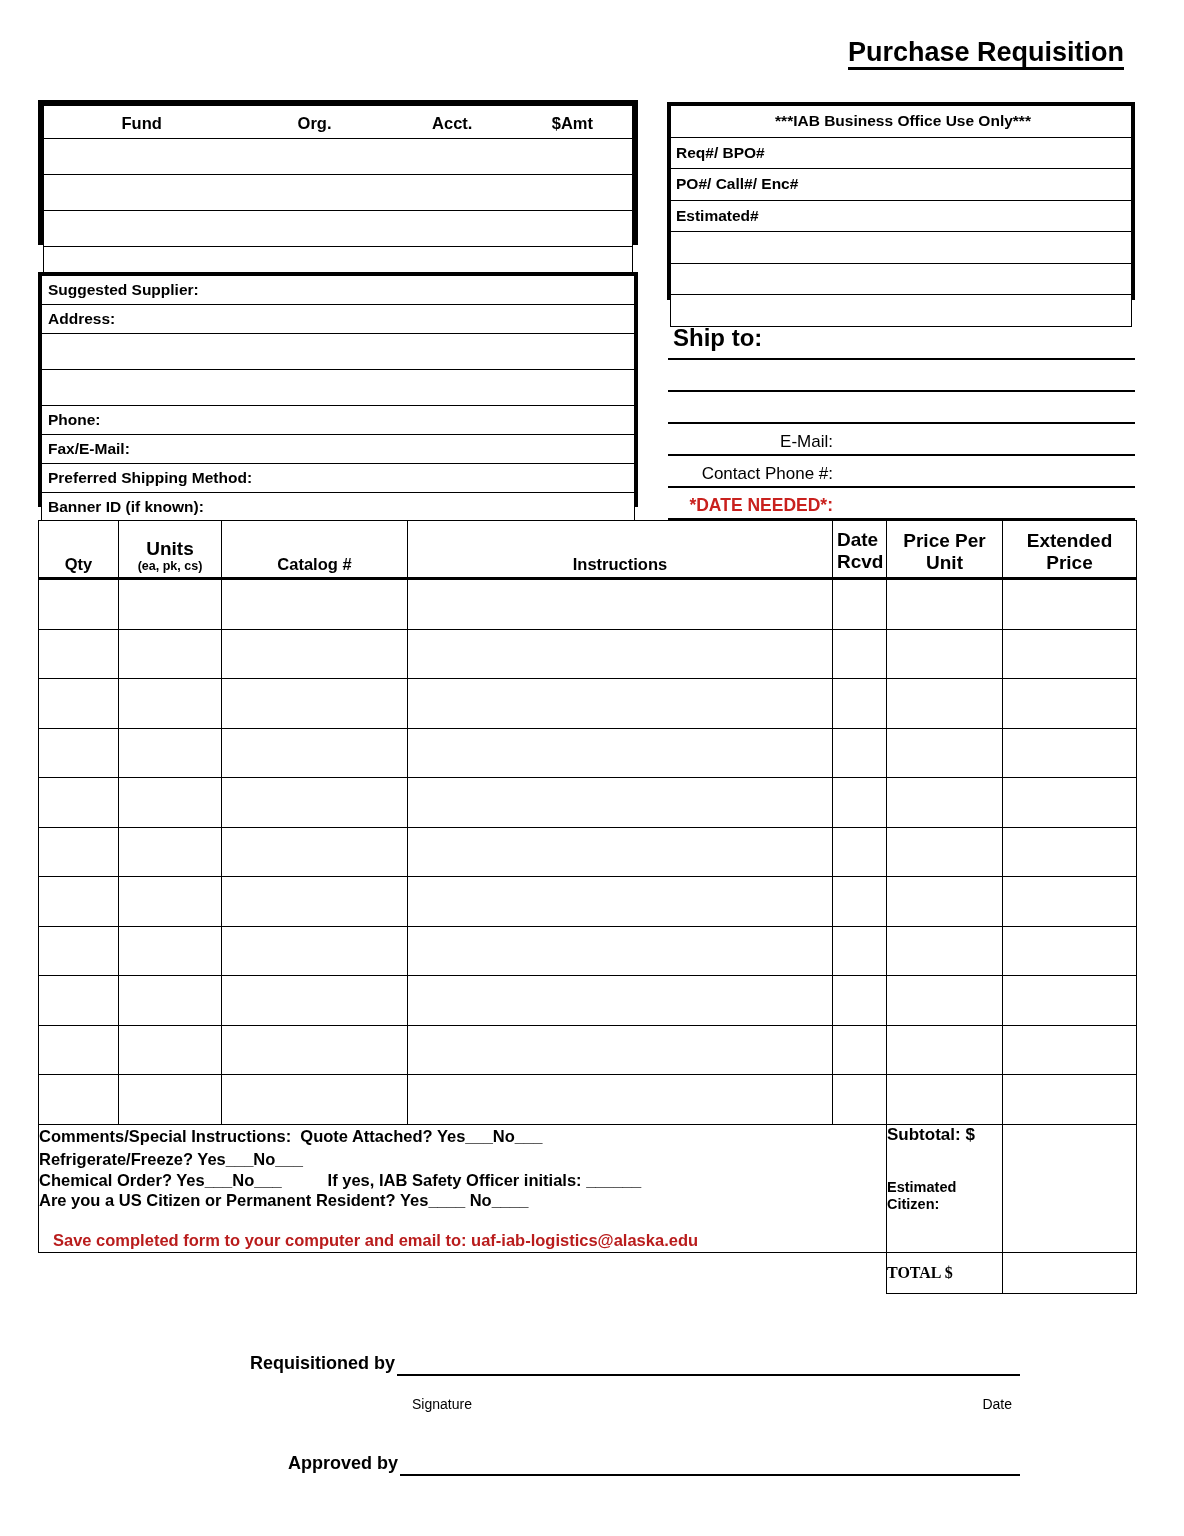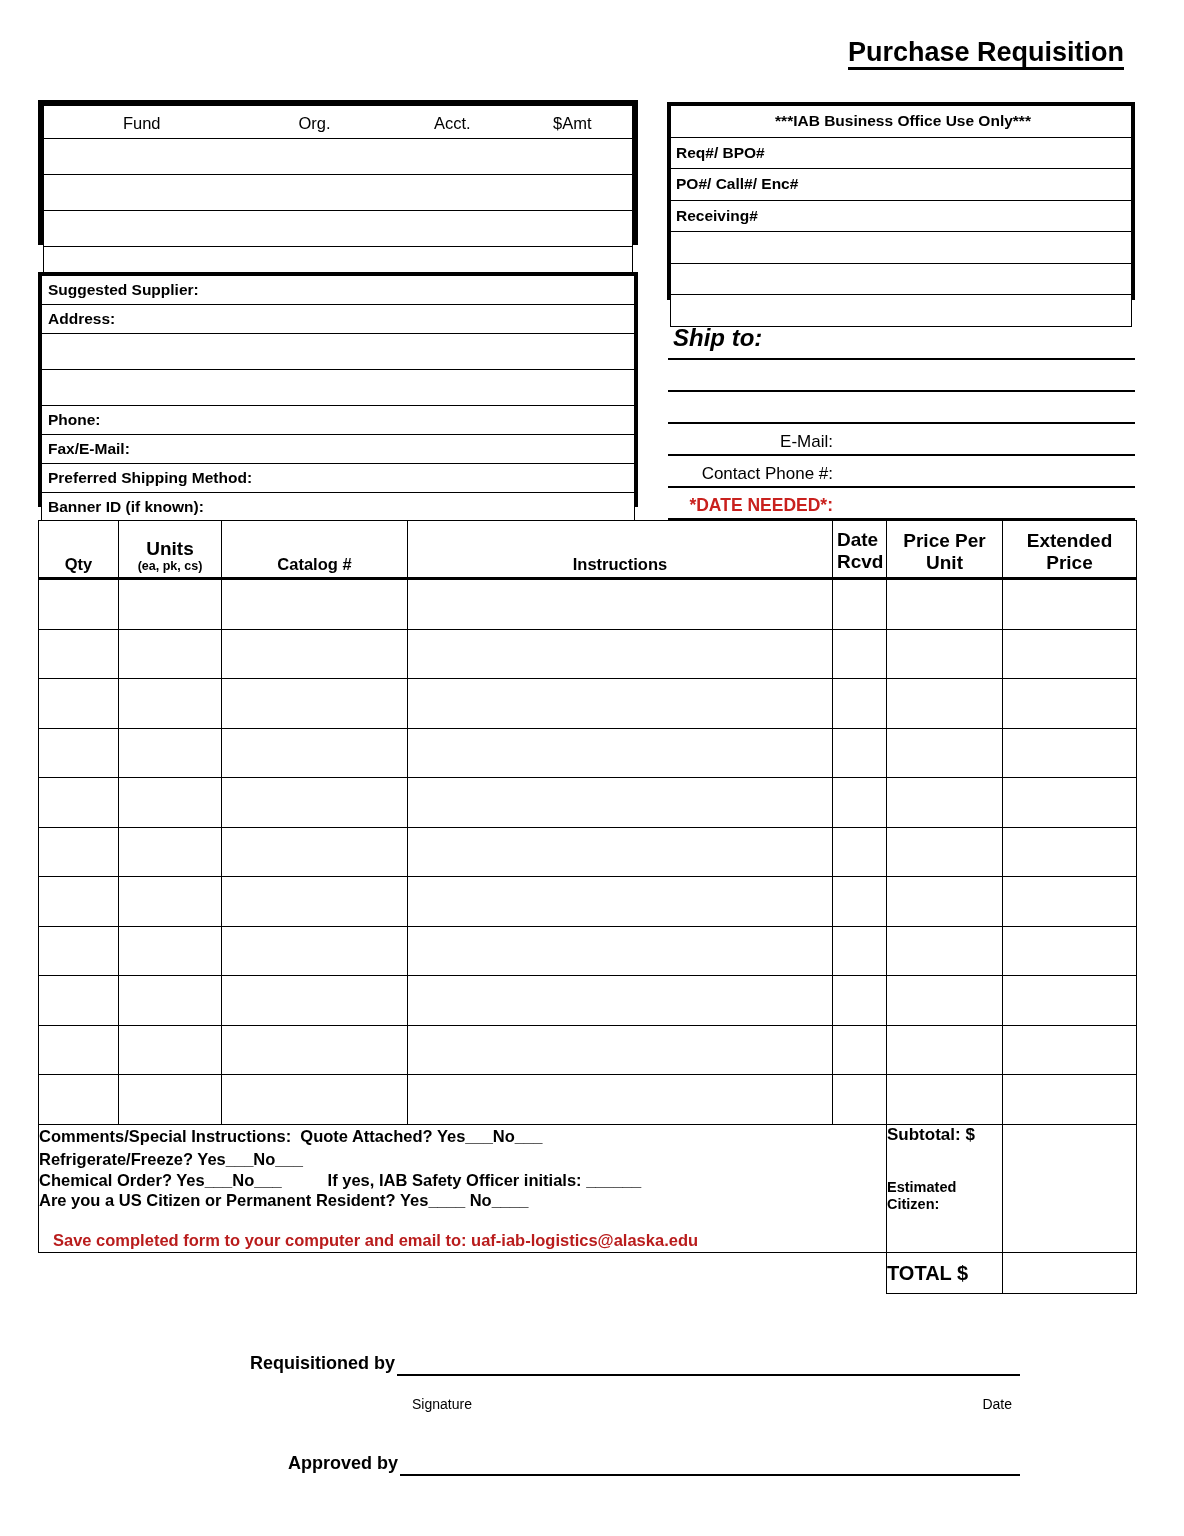--- a/index.html
+++ b/index.html
@@ -52,21 +52,21 @@
   }
   #fund-block td {
     border: 1.5px solid #000;
     height: 33px;
     background: #fff;
   }
   #fund-head-row td { height: 30px; }
   .fund-head-inner {
     display: flex;
     font-size: 16.5px;
-    font-weight: normal;
+    font-weight: bold;
     padding-top: 2px;
   }
   .fh { text-align: center; }
   .fh-fund { width: 33%; }
   .fh-org  { width: 26%; }
   .fh-acct { width: 21%; }
   .fh-amt  { width: 20%; }
 
   
   #iab-block {
@@ -133,21 +133,20 @@
     left: 668px;
     top: 325px;
     width: 467px;
   }
   #shipto-title {
     font-size: 24px;
     font-weight: bold;
     padding-left: 5px;
     padding-bottom: 1px;
     line-height: 1.1;
-    font-style: italic;
   }
   .ship-line {
     border-bottom: 2.5px solid #000;
     height: 30px;
     position: relative;
   }
   .ship-line.first { height: 6px; }
   .ship-lbl {
     position: absolute;
     right: 302px;
@@ -221,24 +220,25 @@
     padding: 22px 0 0 5px;
     font-size: 17px;
     font-weight: bold;
   }
   #subtotal-cell .est {
     font-size: 14.5px;
     line-height: 1.22;
     margin-top: 34px;
   }
   #total-label-cell {
-    font-size: 20px;
+    font-size: 16px;
     font-weight: bold;
     padding-left: 5px;
     height: 40px;
+    font-family: Liberation Serif, serif;
   }
 
   
   .sig-row {
     position: absolute;
     display: flex;
     align-items: flex-end;
   }
   #sig-requisitioned { left: 250px; top: 1352px; width: 770px; }
   #sig-approved      { left: 250px; top: 1452px; width: 770px; }
@@ -307,21 +307,21 @@
         <tr>
           <td id="iab-title-cell">***IAB Business Office Use Only***</td>
         </tr>
         <tr>
           <td>Req#/ BPO#</td>
         </tr>
         <tr>
           <td>PO#/ Call#/ Enc#</td>
         </tr>
         <tr>
-          <td>Receiving#</td>
+          <td>Estimated#</td>
         </tr>
         <tr>
             <td></td>
           </tr>
         <tr>
             <td></td>
           </tr>
         <tr>
             <td></td>
           </tr>

